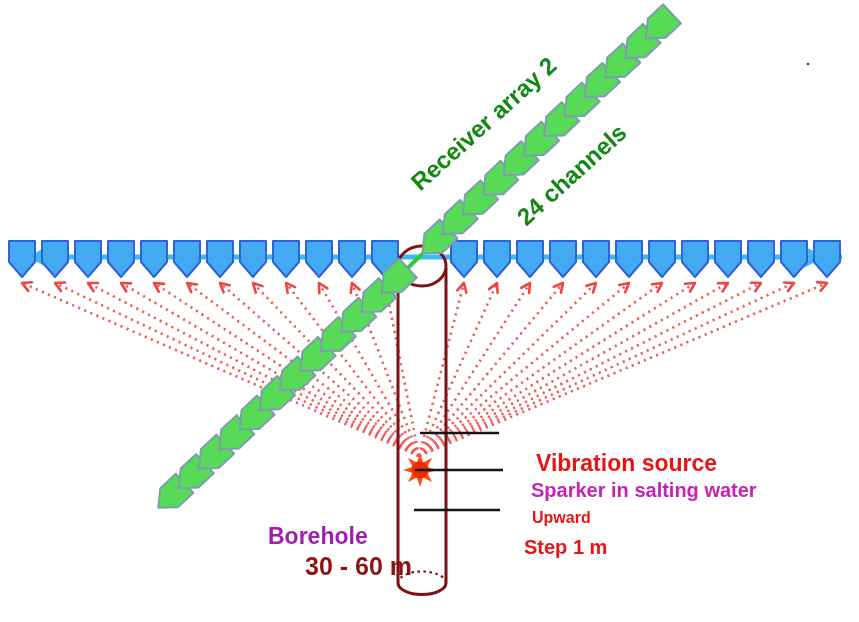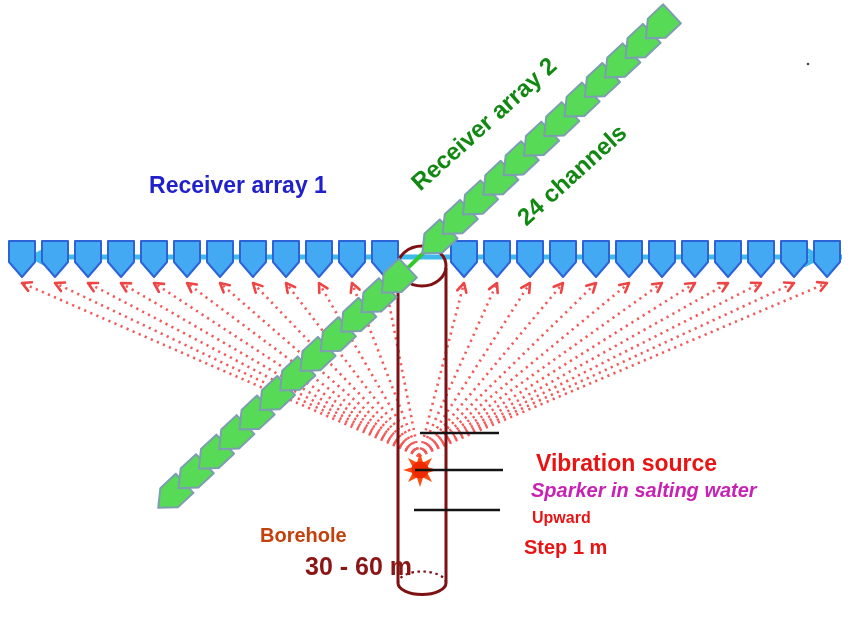--- a/index.html
+++ b/index.html
@@ -6,21 +6,21 @@
   .stage{
     position:relative;width:859px;height:622px;background:#ffffff;
     overflow:hidden;font-family:"Liberation Sans",sans-serif;
   }
   .stage svg{position:absolute;left:0;top:0;}
   .label{
     position:absolute;font-family:"Liberation Sans",sans-serif;
     font-weight:bold;white-space:nowrap;line-height:1.1;
   }
   .rot{transform:translate(-50%,-50%) rotate(-42deg);}
-  .italic{font-style:italic;}
+  .italic{}
 </style>
 </head>
 <body>
 
 <div class="stage">
 
   <svg id="diagram-svg" width="859" height="622" viewBox="0 0 859 622">
       <line x1="419" y1="456" x2="22" y2="283" stroke="#F25A5A" stroke-width="2.6" stroke-dasharray="2.2 4.4"></line>
       <polyline points="31.969800630487327,282.22342071342683 22,283 28.218855168223826,290.83108168752284" fill="none" stroke="#EE4444" stroke-width="2.6" stroke-linecap="round" stroke-linejoin="round"></polyline>
       <line x1="419" y1="456" x2="55" y2="283" stroke="#F25A5A" stroke-width="2.6" stroke-dasharray="2.2 4.4"></line>
@@ -129,31 +129,30 @@
       <polygon points="0,0 26,0 26,21 13,36 0,21" transform="translate(640.0677800000001,44.291380000000004) rotate(47) translate(-13,-16)" fill="#57DB57" stroke="#7D9DB0" stroke-width="2" stroke-linejoin="round"></polygon>
       <polygon points="0,0 26,0 26,21 13,36 0,21" transform="translate(660.38024,24.729040000000055) rotate(47) translate(-13,-16)" fill="#57DB57" stroke="#7D9DB0" stroke-width="2" stroke-linejoin="round"></polygon>
       <polygon points="420,453 423.06146745892073,462.6089637399097 432.0208152801713,457.9791847198287 427.3910362600903,466.93853254107927 437,470 427.3910362600903,473.06146745892073 432.0208152801713,482.0208152801713 423.06146745892073,477.3910362600903 420,487 416.93853254107927,477.3910362600903 407.9791847198287,482.0208152801713 412.6089637399097,473.06146745892073 403,470 412.6089637399097,466.93853254107927 407.9791847198287,457.9791847198287 416.93853254107927,462.6089637399097" fill="#FF4A10"></polygon>
       <circle cx="420" cy="470" r="8.5" fill="#EE2A00"></circle>
       <line x1="420" y1="433" x2="499" y2="433" stroke="#141414" stroke-width="2.5"></line>
       <line x1="415" y1="470" x2="503" y2="470" stroke="#141414" stroke-width="2.5"></line>
       <line x1="414" y1="510" x2="500" y2="510" stroke="#141414" stroke-width="2.5"></line>
       <circle cx="808" cy="64" r="1.3" fill="#444444"></circle>
     </svg>
 
-  <div class="label" style="left: 78px; top: 173px; width: 320px; text-align: center; font-size: 23px; color: rgb(33, 33, 204);">Receiver array 1</div>
 
 
   <div class="label rot" style="left: 484px; top: 124px; font-size: 24px; color: rgb(17, 136, 17);">Receiver array 2</div>
 
   <div class="label rot" style="left: 572px; top: 175px; font-size: 24px; color: rgb(17, 136, 17);">24 channels</div>
 
   <div class="label" style="left: 536px; top: 451px; font-size: 23px; color: rgb(232, 20, 20);">Vibration source</div>
 
   <div class="label italic" style="left: 531px; top: 479px; font-size: 20px; color: rgb(199, 34, 180);">Sparker in salting water</div>
 
   <div class="label" style="left: 532px; top: 509px; font-size: 16px; color: rgb(232, 20, 20);">Upward</div>
 
   <div class="label" style="left: 524px; top: 536px; font-size: 20px; color: rgb(232, 20, 20);">Step 1 m</div>
 
-  <div class="label" style="left: 260px; top: 524px; font-size: 20px; color: #c2410c;">Borehole</div>
+  <div class="label" style="left: 268px; top: 524px; font-size: 23px; color: #a21caf;">Borehole</div>
 
   <div class="label" style="left: 305px; top: 553px; font-size: 25px; color: rgb(139, 20, 20);">30 - 60 m</div>
 </div>
 
 </body></html>

